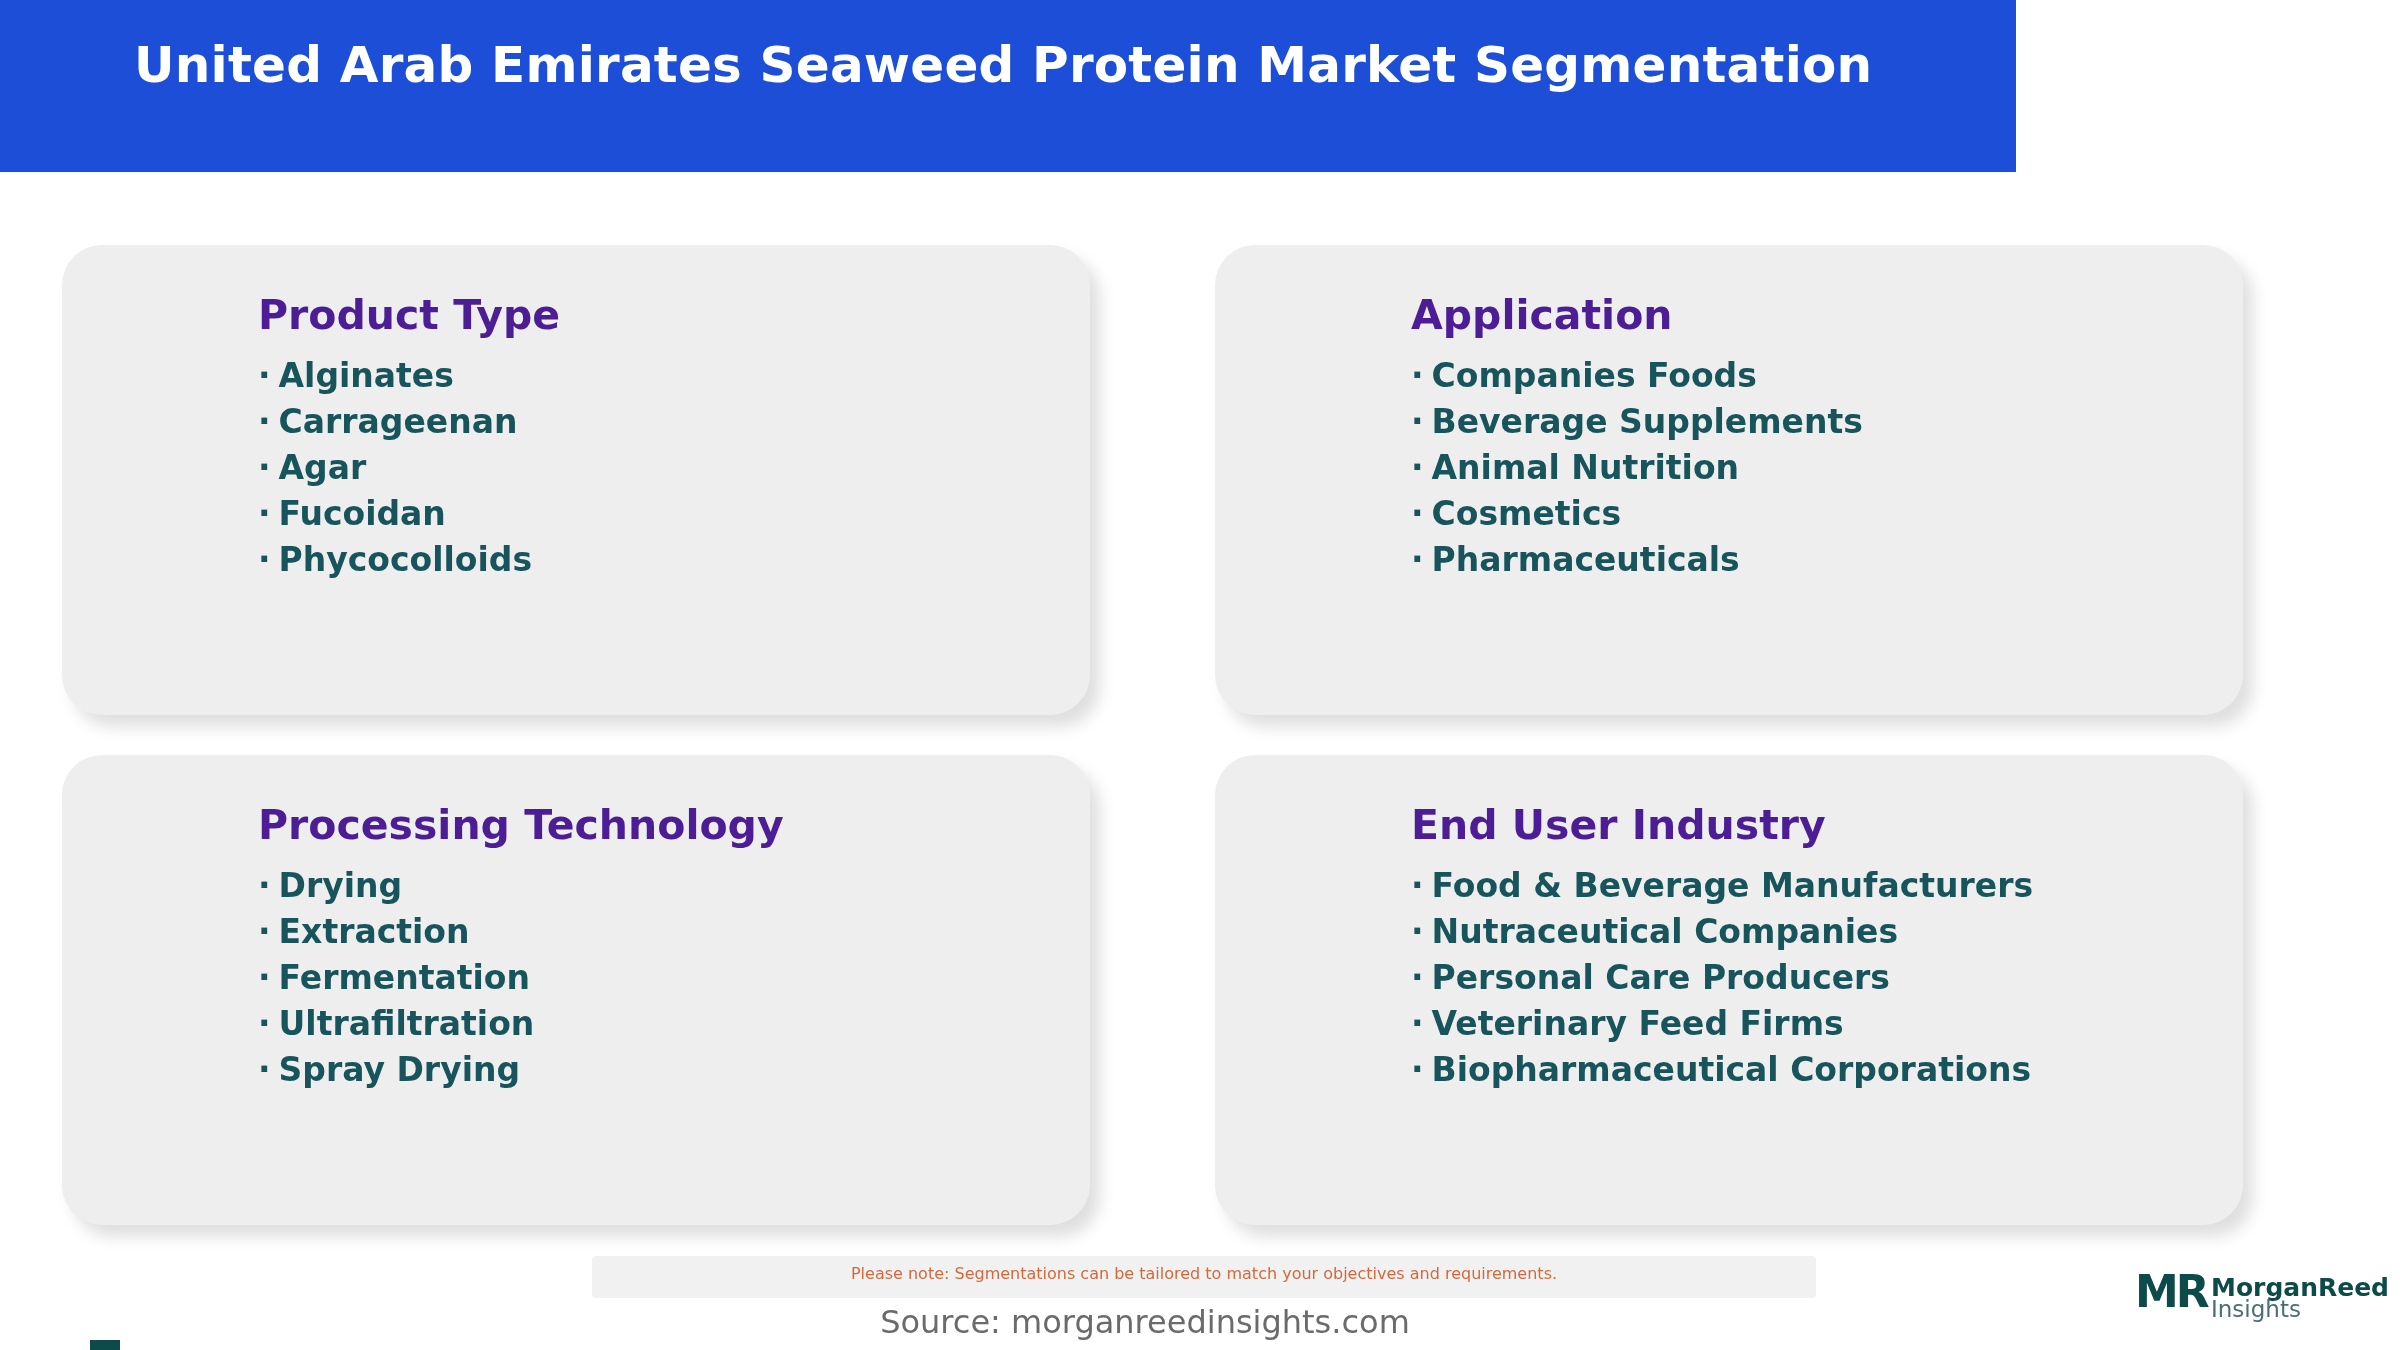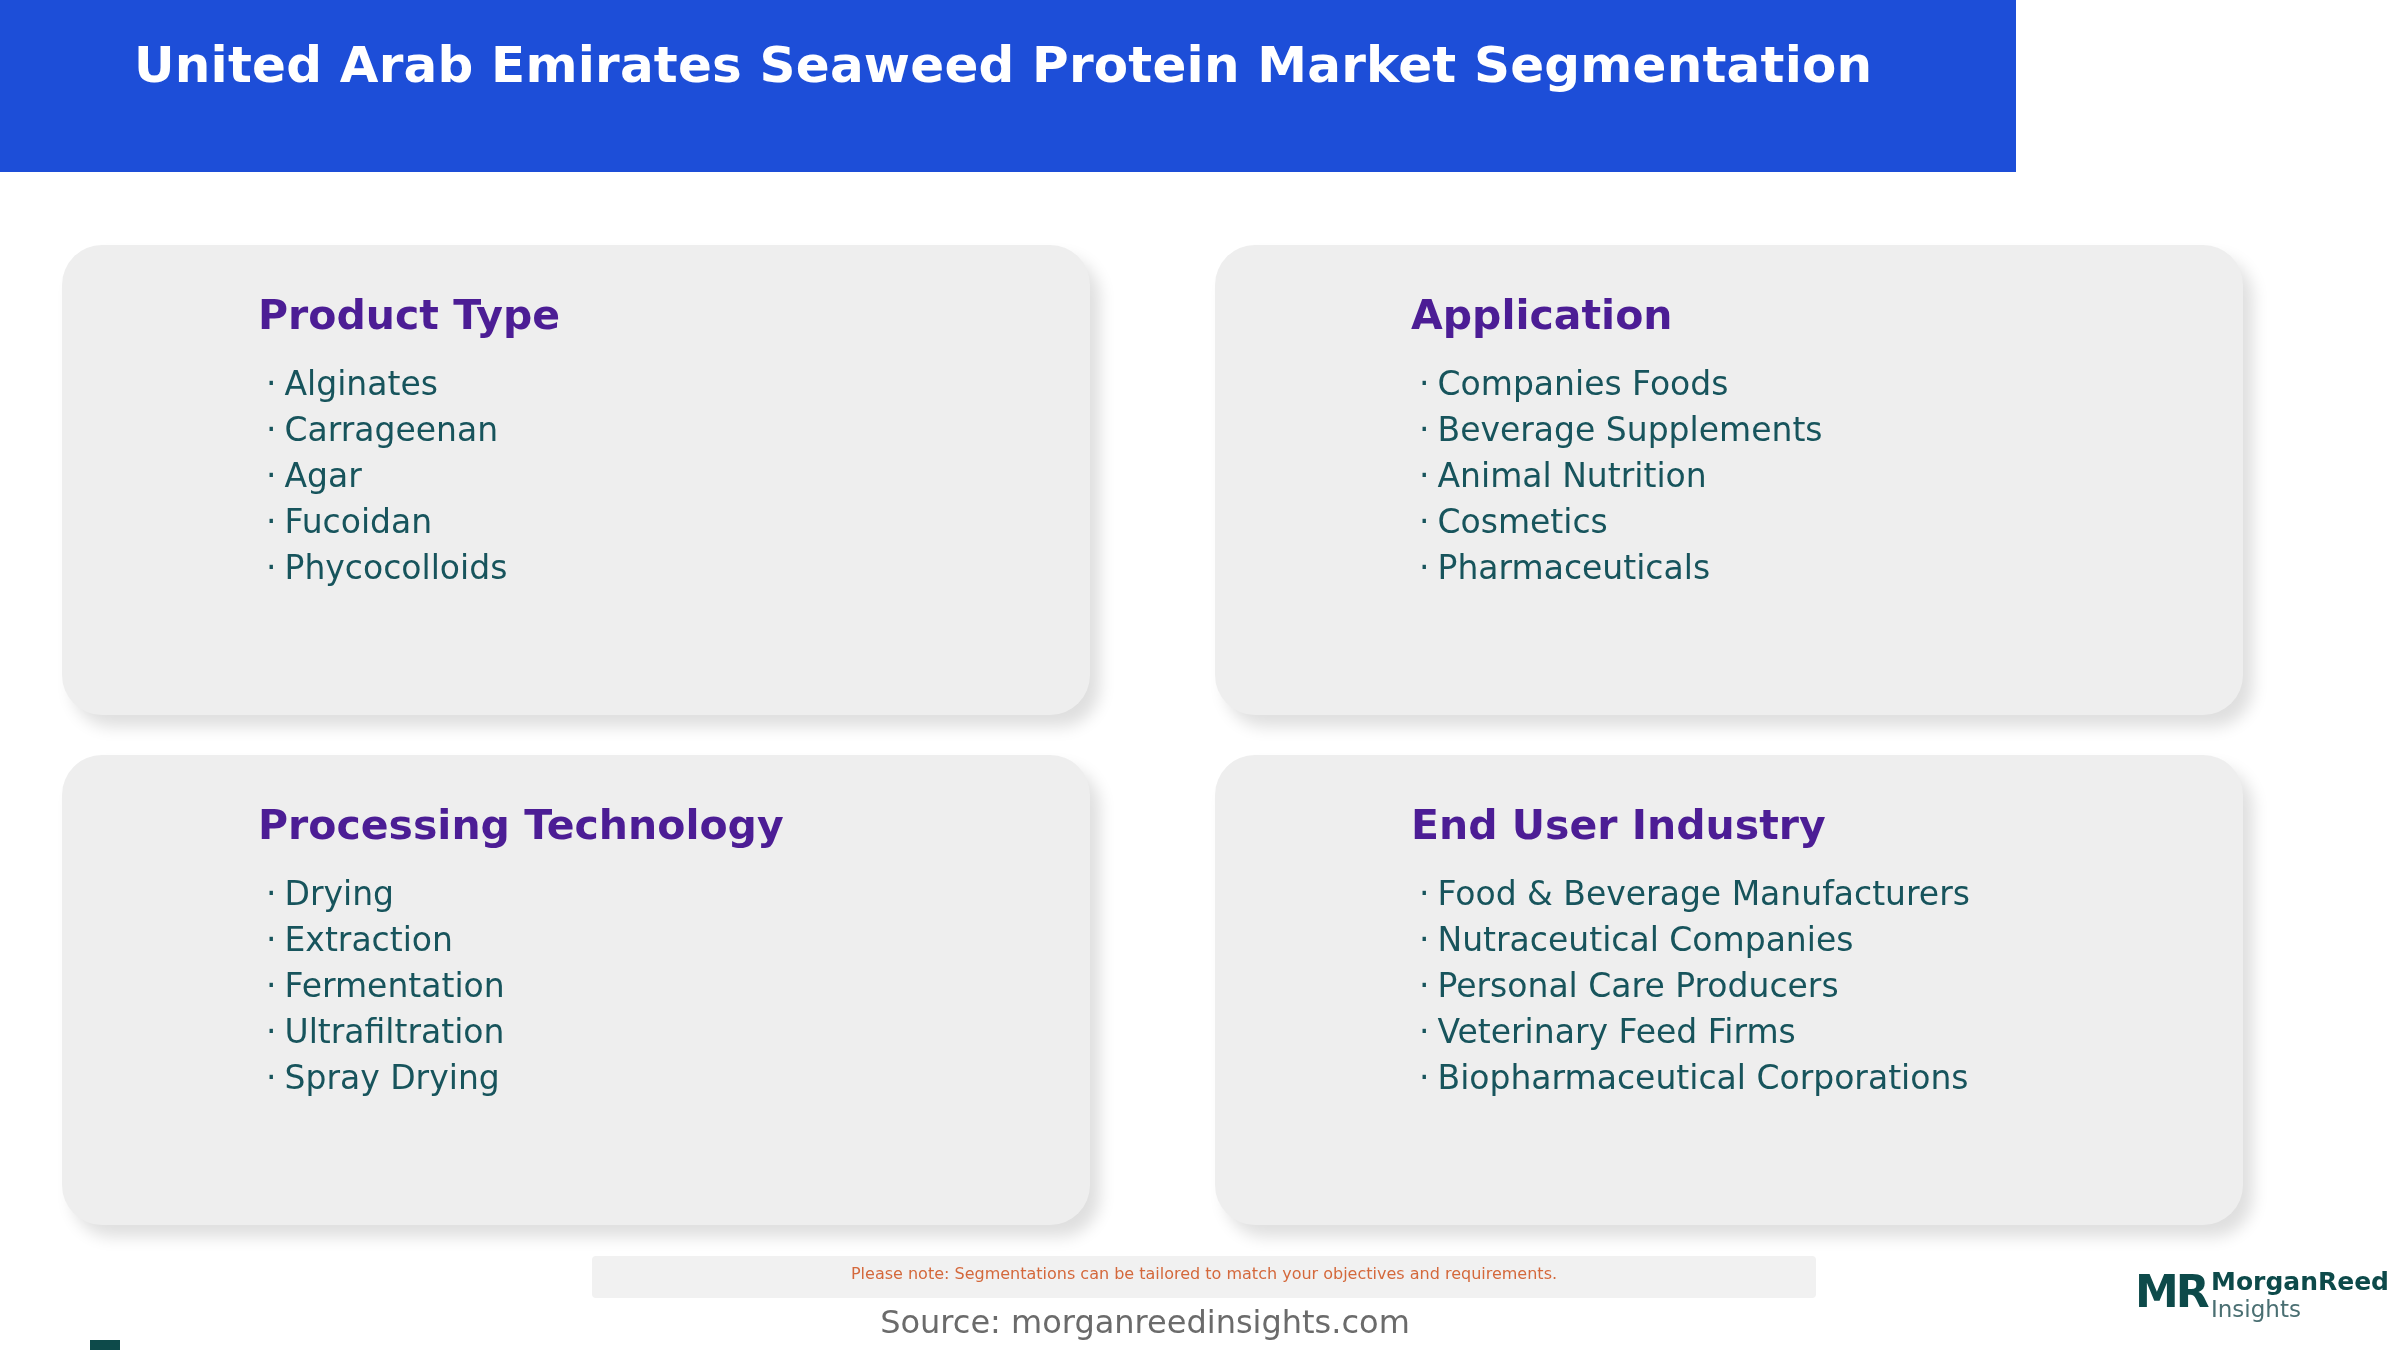--- a/index.html
+++ b/index.html
@@ -60,23 +60,24 @@
     top: 46px;
     font-size: 41px;
     font-weight: bold;
     color: #4c1d95;
     white-space: nowrap;
   }
   .card-list {
     position: absolute;
     left: 196px;
     top: 108px;
-    margin: 8px;
+    margin: 0;
     padding: 0;
     list-style: none;
+    font-weight: bold;
   }
   .card-list li {
     font-size: 33px;
     line-height: 46px;
     color: #17545c;
     white-space: nowrap;
   }
   .card-list li .bullet {
     display: inline-block;
     margin-right: 8px;
@@ -125,21 +126,21 @@
     top: 2px;
     font-size: 44px;
     font-weight: bold;
     color: #0d4a4a;
     letter-spacing: -3px;
     line-height: 44px;
   }
   .logo-text-top {
     position: absolute;
     left: 76px;
-    top: 0;
+    top: 6px;
     font-size: 25px;
     font-weight: bold;
     color: #0d4a4a;
     line-height: 27px;
     white-space: nowrap;
   }
   .logo-text-bottom {
     position: absolute;
     left: 76px;
     top: 29px;

